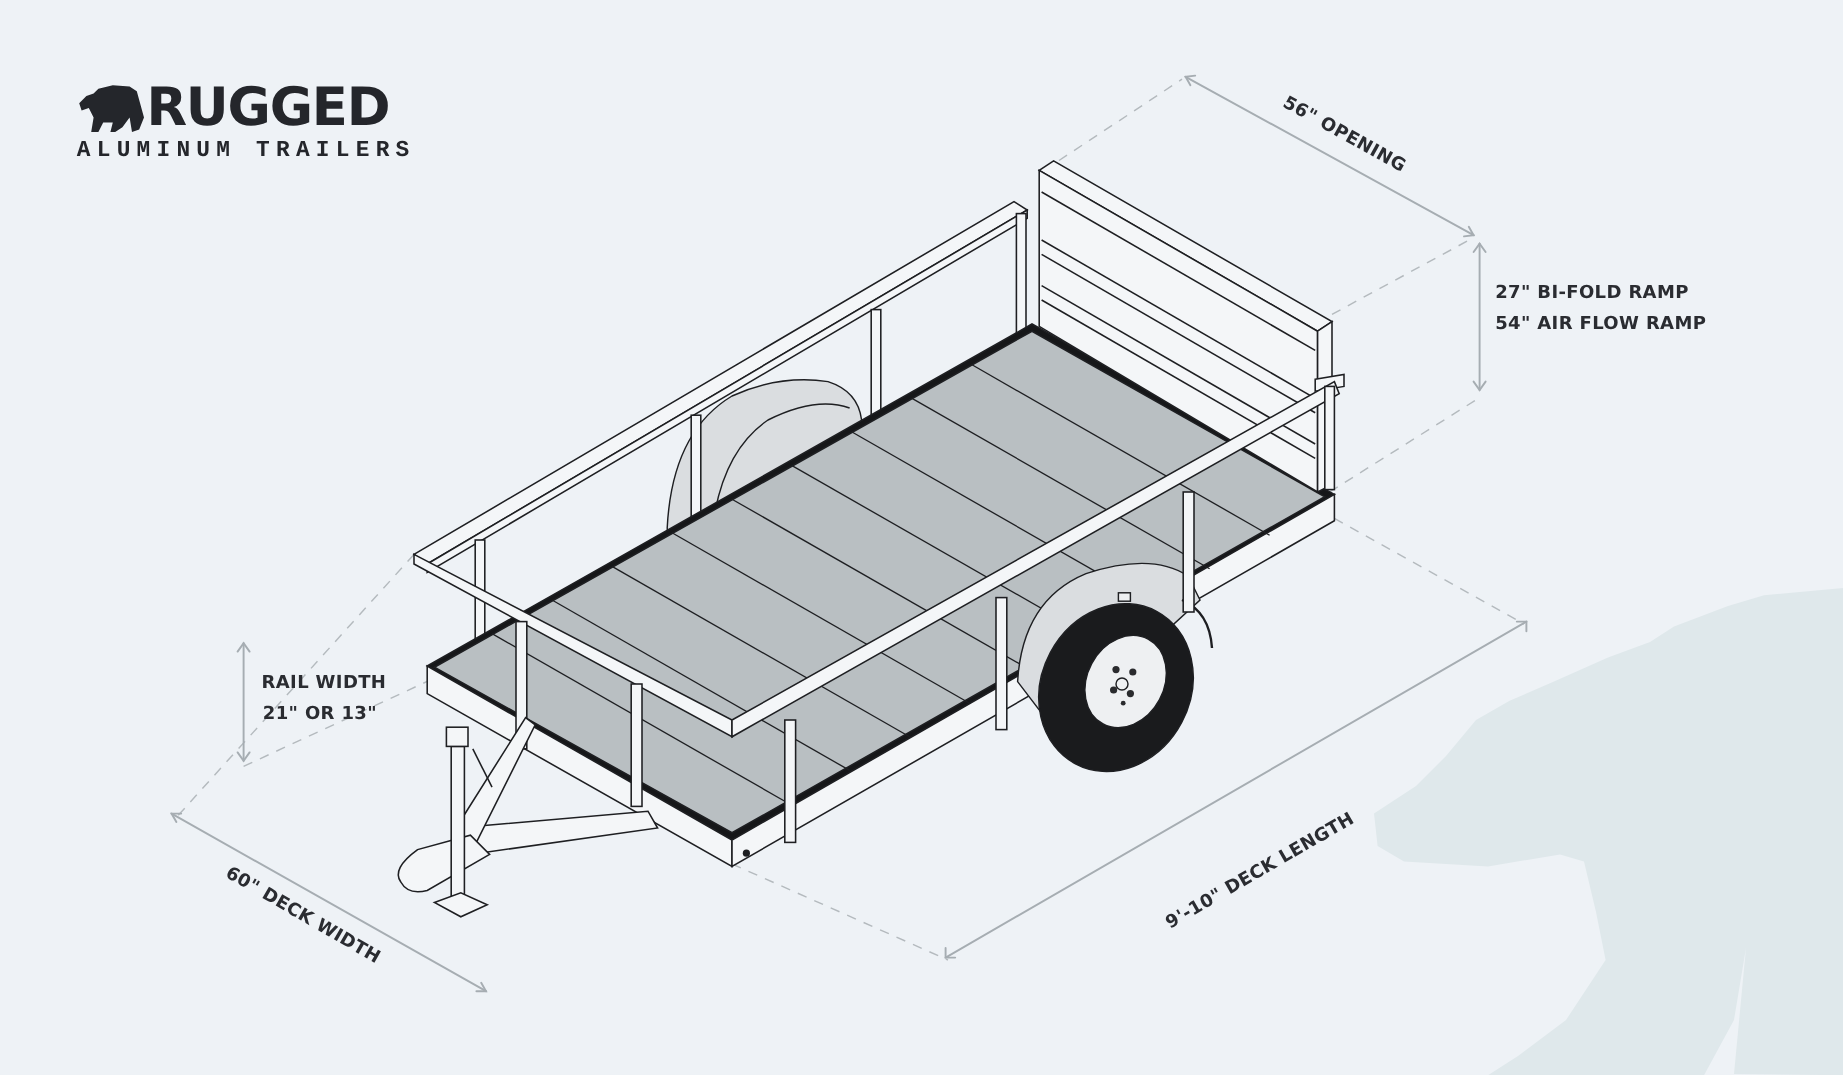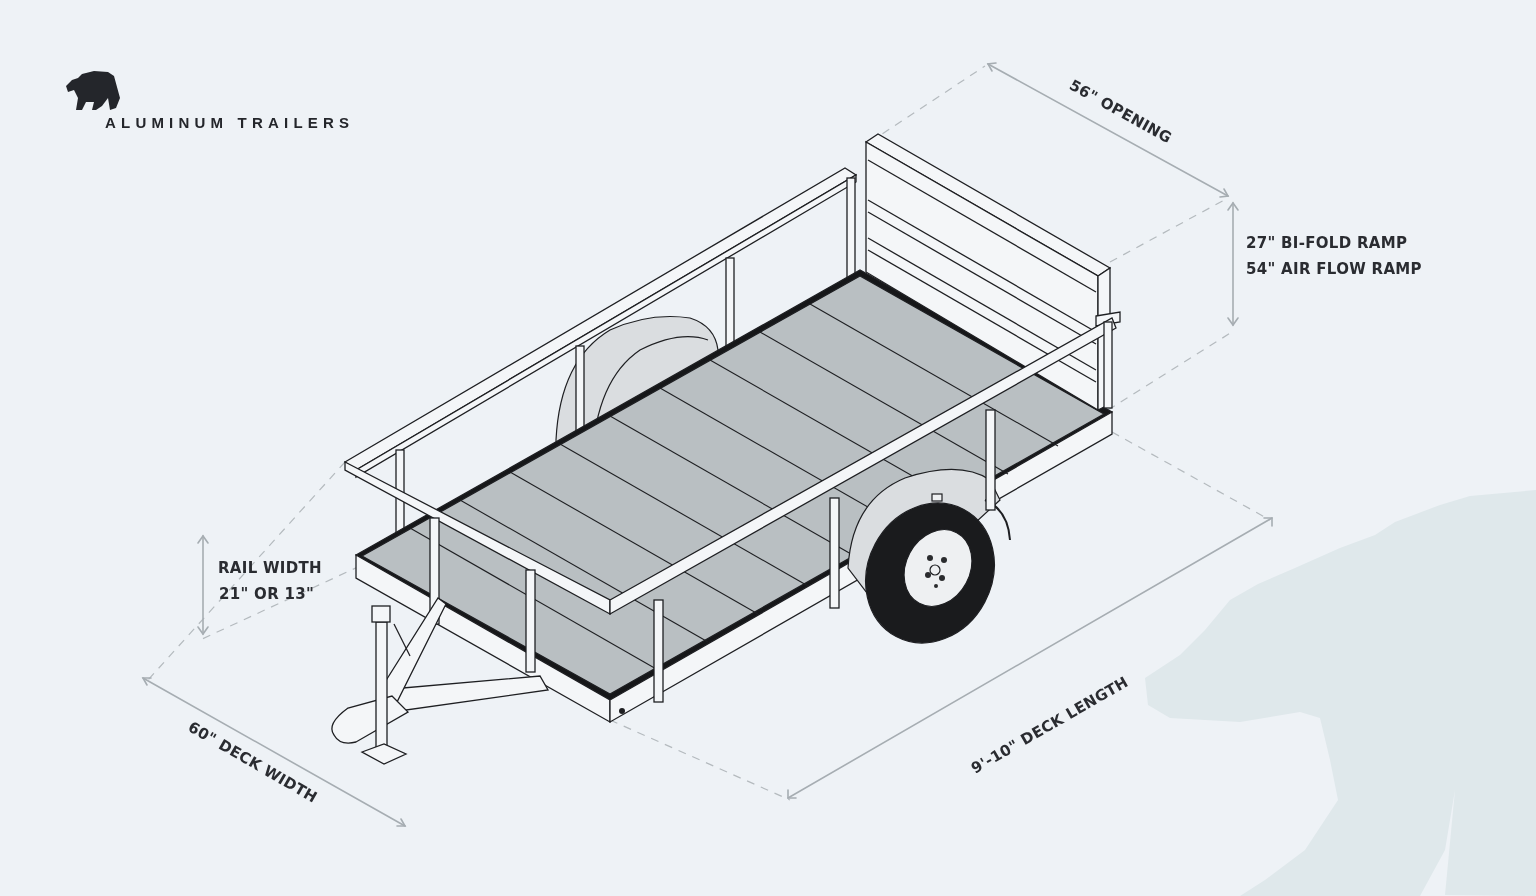--- a/index.html
+++ b/index.html
@@ -1,20 +1,20 @@
 <!DOCTYPE html>
 <html><head>
 <meta charset="utf-8">
 <style>
   html,body{margin:0;padding:0;}
   body{width:1536px;height:896px;background:#eef2f6;overflow:hidden;position:relative;font-family:"DejaVu Sans","Liberation Sans",sans-serif;}
   .stage{position:absolute;left:0;top:0;width:1536px;height:896px;}
   .logo{position:absolute;left:64px;top:64px;width:280px;height:70px;}
   .logo-word{position:absolute;left:58px;top:2px;font-family:"DejaVu Sans","Liberation Sans",sans-serif;font-weight:bold;font-size:44px;letter-spacing:-1px;color:#24262b;line-height:48px;}
-  .logo-sub{position:absolute;left:0px;top:50px;font-family:Liberation Sans, sans-serif;font-weight:bold;font-size:15px;letter-spacing:5.2px;color:#24262b;white-space:nowrap;margin-left:41px;}
+  .logo-sub{position:absolute;left:0px;top:50px;font-family:Liberation Mono, monospace;font-weight:bold;font-size:19px;letter-spacing:5.2px;color:#24262b;white-space:nowrap;}
   .label{position:absolute;font-family:"DejaVu Sans","Liberation Sans",sans-serif;font-weight:bold;color:#2a2c31;font-size:15px;white-space:nowrap;letter-spacing:0.3px;}
   .rot{transform-origin:left top;}
   svg{position:absolute;left:0;top:0;}
 </style>
 </head>
 <body>
 
 <div class="stage">
 
   <svg width="1536" height="896" viewBox="0 0 1536 896">
@@ -135,20 +135,21 @@
       <rect x="372" y="606" width="18" height="16"></rect>
       <polygon points="362,752 384,744 406,754 384,764" fill="#f4f6f8"></polygon>
       <line x1="394" y1="624" x2="410" y2="656"></line>
     </g>
   </svg>
 
   <div class="logo">
     <svg width="60" height="46" viewBox="0 0 60 46" style="position:absolute;left:0;top:4px;">
       <path d="M2 18 L8 12 L14 10 L18 6 L30 3 L44 4 L50 8 L56 30 L52 40 L46 42 L44 30 L38 38 L32 42 L28 42 L30 34 L22 34 L18 42 L12 42 L14 30 L10 22 L4 24 Z" fill="#24262b"></path>
     </svg>
+    <div class="logo-word">RUGGED</div>
     <div class="logo-sub">ALUMINUM TRAILERS</div>
   </div>
 
   <div class="label rot" style="left:1075px;top:76px;transform:rotate(29deg);">56" OPENING</div>
   <div class="label" style="left:1246px;top:234px;">27" BI-FOLD RAMP</div>
   <div class="label" style="left:1246px;top:260px;">54" AIR FLOW RAMP</div>
   <div class="label" style="left:218px;top:559px;">RAIL WIDTH</div>
   <div class="label" style="left:219px;top:585px;">21" OR  13"</div>
   <div class="label rot" style="left:194px;top:718px;transform:rotate(30deg);">60" DECK WIDTH</div>
   <div class="label rot" style="left:968px;top:762px;transform:rotate(-30deg);">9'-10" DECK LENGTH</div>

